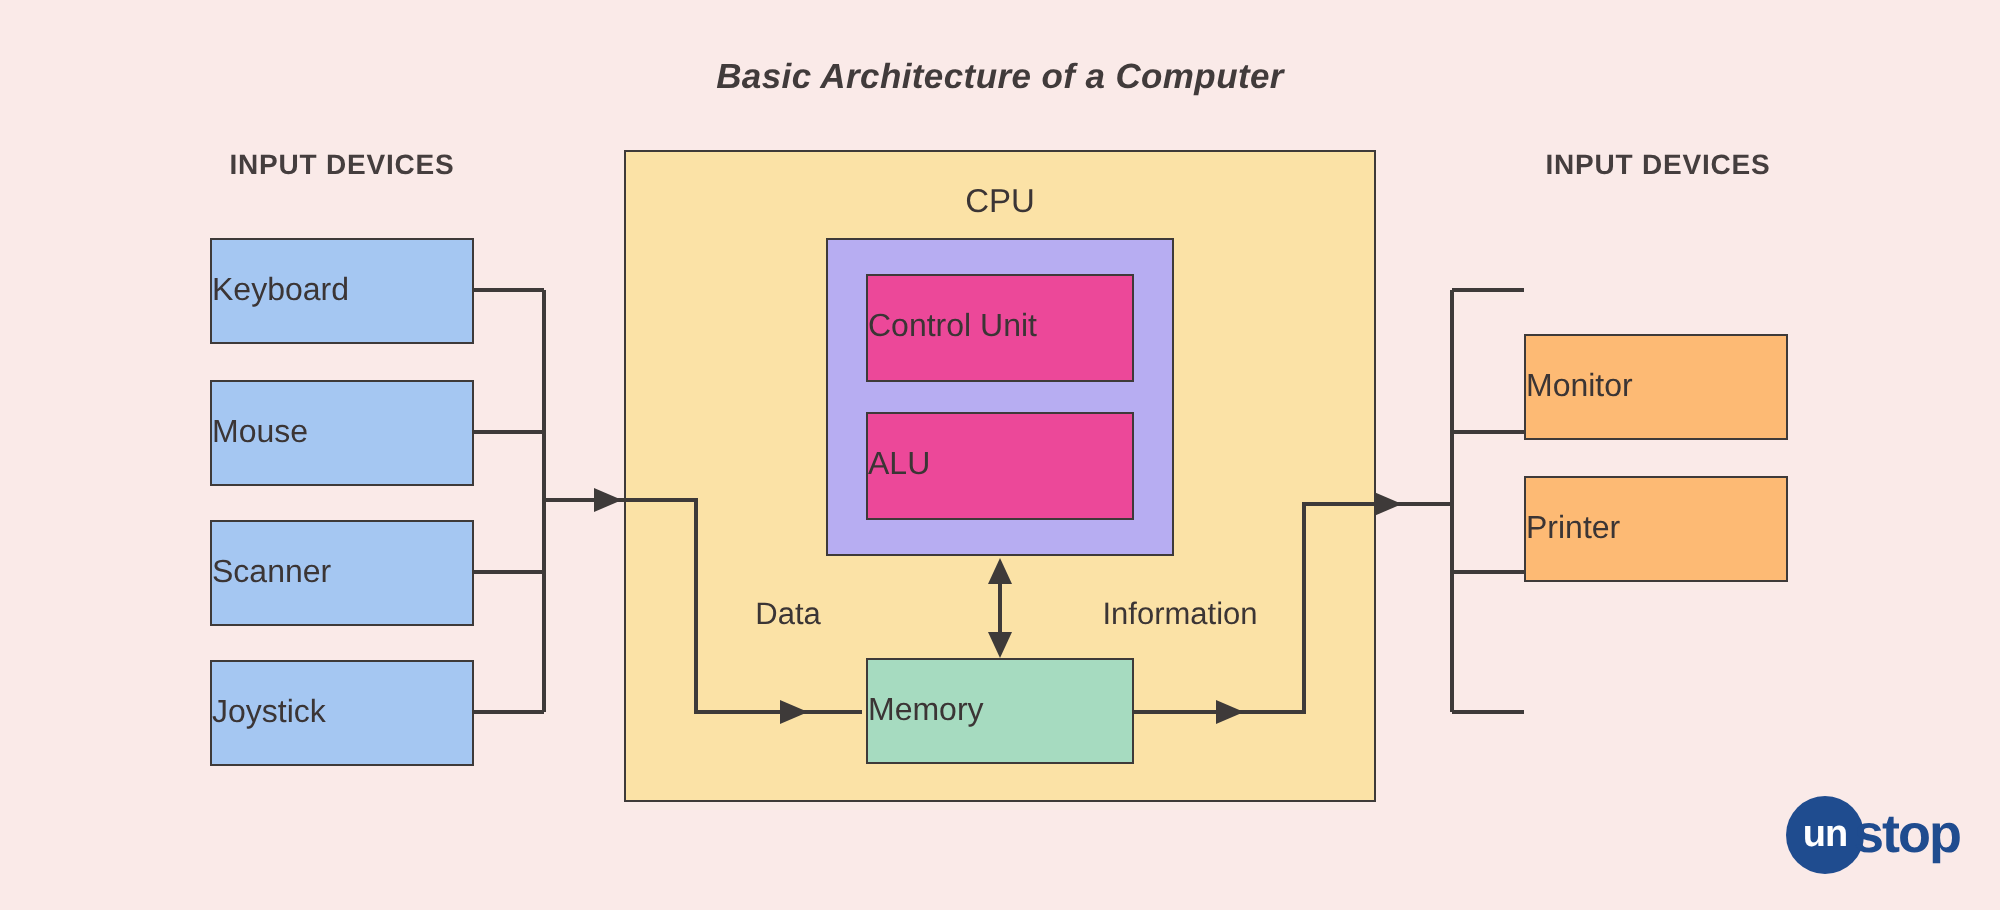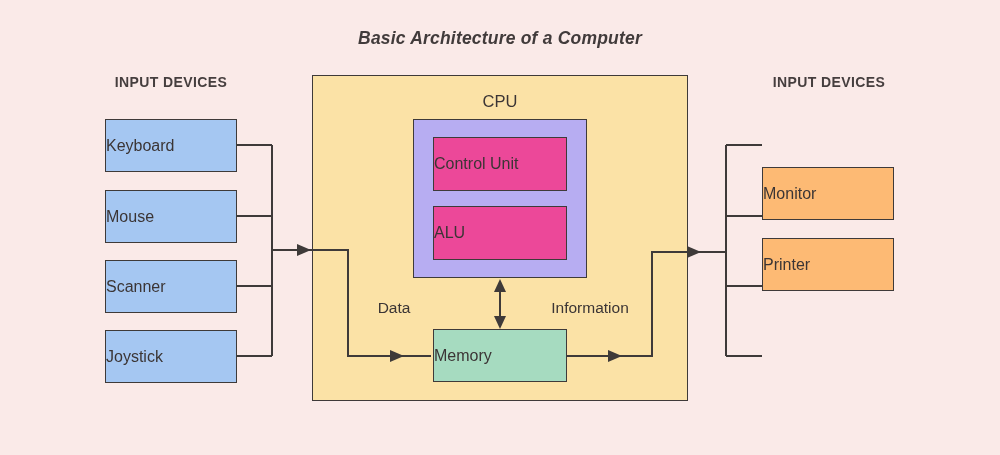--- a/index.html
+++ b/index.html
@@ -188,14 +188,20 @@
     <path class="wire" d="M726 145 H762"></path>
     <path class="wire" d="M726 216 H762"></path>
     <path class="wire" d="M726 286 H762"></path>
     <path class="wire" d="M726 356 H762"></path>
 
     <path class="wire" d="M500 286 V322"></path>
     <polygon class="head" points="500,279 494,292 506,292"></polygon>
     <polygon class="head" points="500,329 494,316 506,316"></polygon>
   </svg>
 
+  <div class="abs logo">
+    <div class="logo-circle">
+      <span>un</span>
+    </div>
+    <span class="logo-text">stop</span>
+  </div>
 
 </div>
 
 </body></html>

